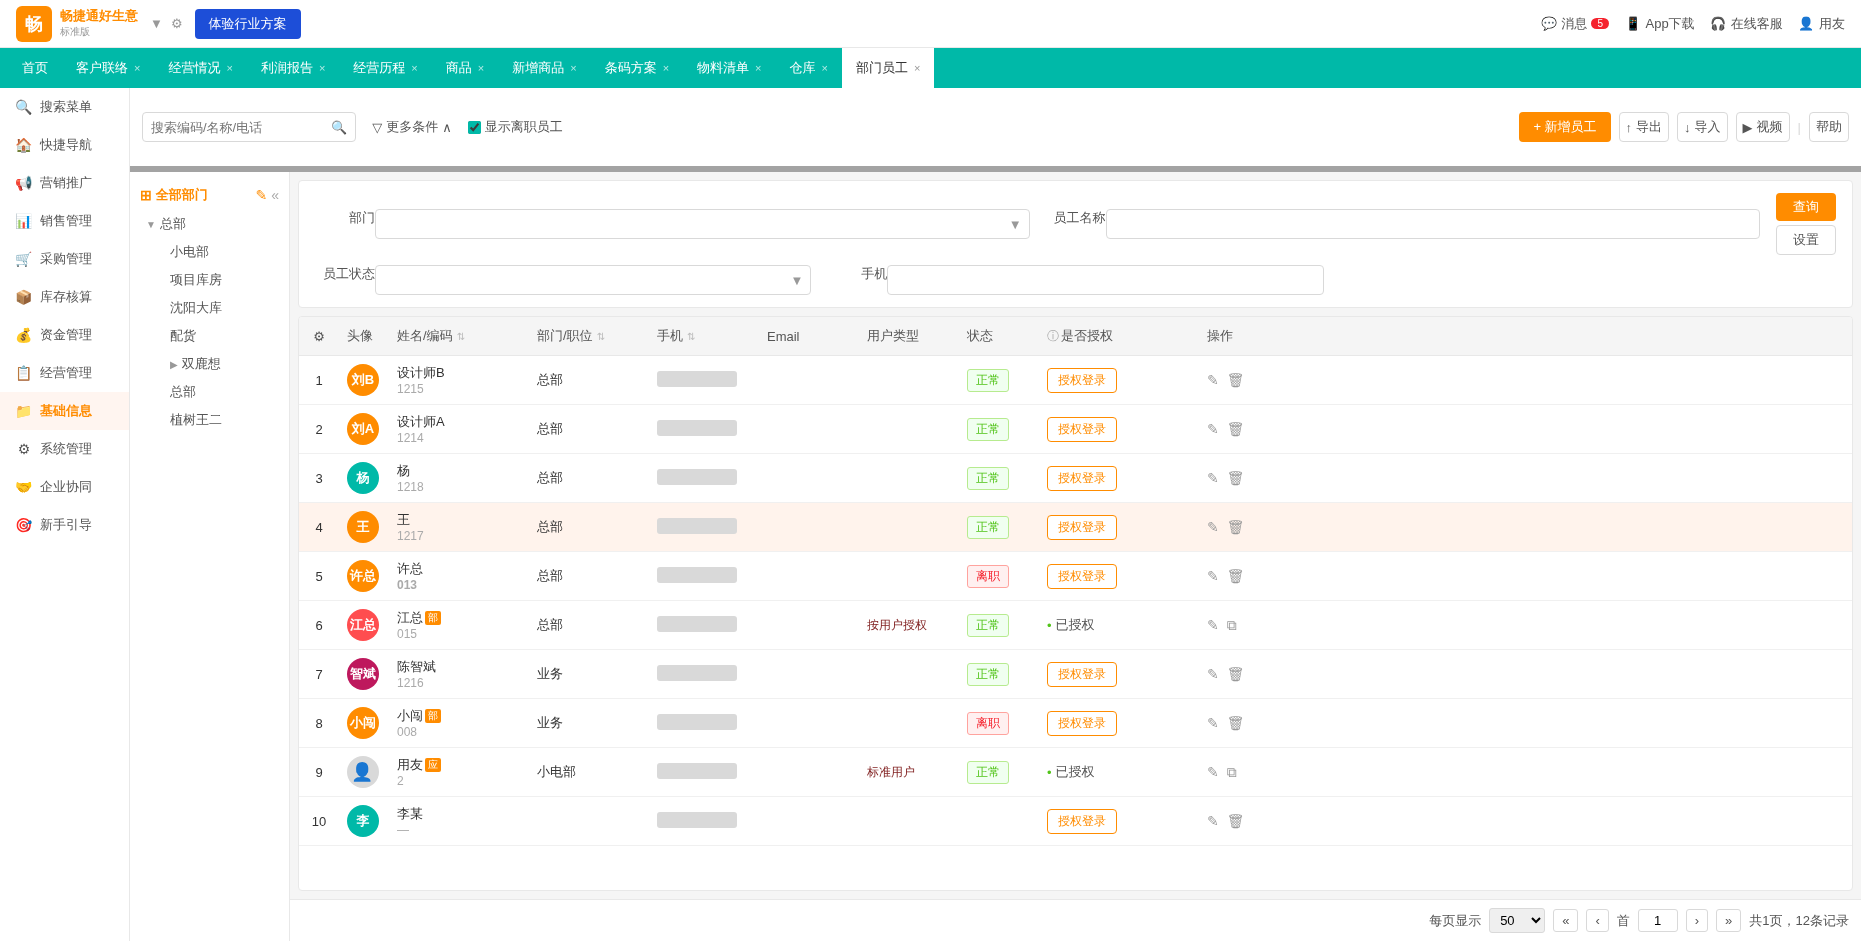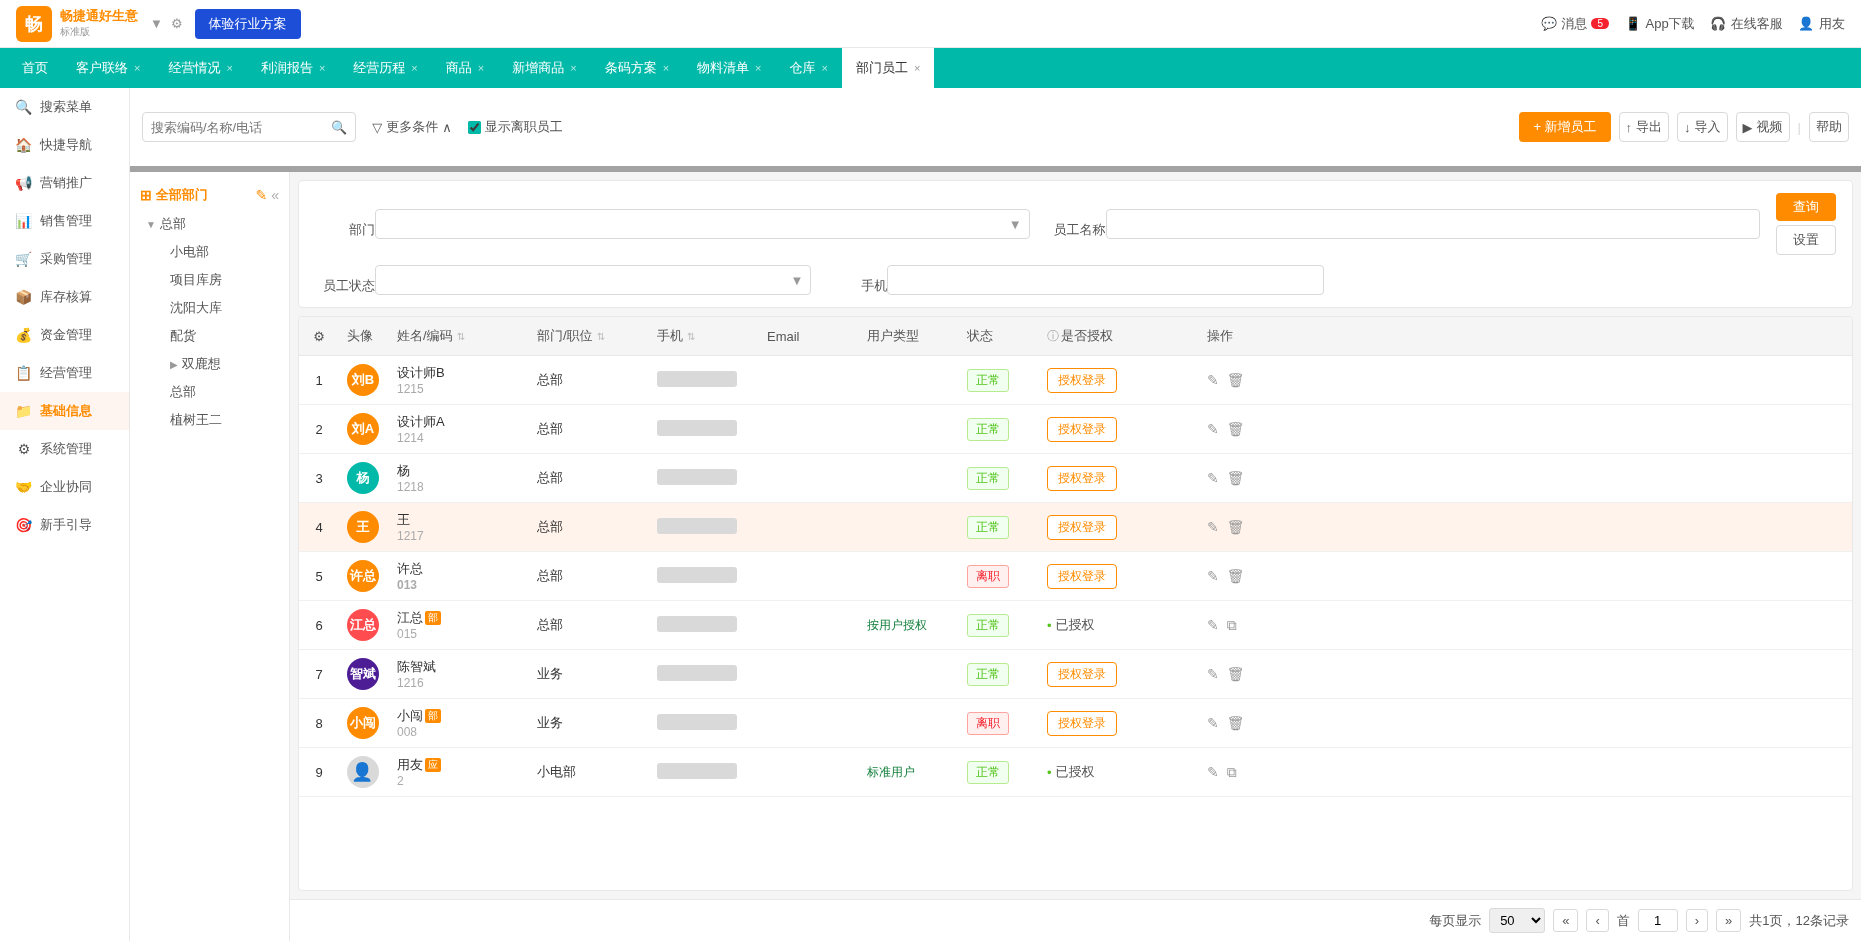--- a/index.html
+++ b/index.html
@@ -59,21 +59,21 @@
     .checkbox-wrap { display: flex; align-items: center; gap: 4px; font-size: 13px; color: #555; cursor: pointer; }
     .checkbox-wrap input { accent-color: #00b9a8; }
     .toolbar-right { margin-left: auto; display: flex; align-items: center; gap: 8px; }
     .add-btn { background: #ff8c00; color: #fff; border: none; border-radius: 4px; padding: 6px 14px; cursor: pointer; font-size: 13px; display: flex; align-items: center; gap: 4px; }
     .action-btn { display: flex; align-items: center; gap: 4px; color: #555; cursor: pointer; font-size: 13px; padding: 0 6px; height: 30px; border: 1px solid #d9d9d9; border-radius: 4px; background: #fff; }
 
     
     .search-form { background: #fff; padding: 12px 16px; border: 1px solid #e8e8e8; margin: 8px; border-radius: 4px; flex-shrink: 0; }
     .form-row { display: flex; align-items: center; gap: 16px; margin-bottom: 10px; }
     .form-row:last-child { margin-bottom: 0; }
-    .form-field { display: flex; align-items: flex-end; flex: 1; }
+    .form-field { display: flex; align-items: flex-start; flex: 1; }
     .form-label { font-size: 13px; color: #555; white-space: nowrap; min-width: 60px; text-align: right; }
     .form-control { flex: 1; height: 30px; border: 1px solid #d9d9d9; border-radius: 4px; padding: 0 8px; font-size: 13px; outline: none; }
     .form-select-wrap { flex: 1; position: relative; display: flex; align-items: center; }
     .form-select { flex: 1; height: 30px; border: 1px solid #d9d9d9; border-radius: 4px; padding: 0 8px; font-size: 13px; appearance: none; background: #fff; outline: none; }
     .form-select-arrow { position: absolute; right: 8px; color: #999; pointer-events: none; }
     .form-actions { display: flex; flex-direction: column; gap: 4px; }
     .query-btn { background: #ff8c00; color: #fff; border: none; border-radius: 4px; padding: 5px 4px; cursor: pointer; font-size: 13px; }
     .set-btn { background: #fff; color: #555; border: 1px solid #d9d9d9; border-radius: 4px; padding: 5px 16px; cursor: pointer; font-size: 13px; }
 
     
@@ -84,21 +84,21 @@
     td { padding: 8px 8px; font-size: 13px; color: #333; border-bottom: 1px solid #f0f0f0; vertical-align: middle; }
     tr.highlighted { background: #fff3ec; }
     .avatar { width: 32px; height: 32px; border-radius: 50%; display: flex; align-items: center; justify-content: center; font-size: 13px; color: #fff; font-weight: bold; }
     .avatar-gray { background: #d9d9d9; }
     .status-badge { display: inline-block; padding: 2px 8px; border-radius: 3px; font-size: 12px; }
     .status-normal { background: #f0fff0; color: #52c41a; border: 1px solid #b7eb8f; }
     .status-resign { background: #fff0f0; color: #f5222d; border: 1px solid #ffa39e; }
     .auth-btn { border: 1px solid #ff8c00; color: #ff8c00; background: #fff; border-radius: 4px; padding: 3px 10px; cursor: pointer; font-size: 12px; }
     .auth-granted { color: #555; font-size: 13px; display: flex; align-items: center; gap: 4px; }
     .auth-granted::before { content: '•'; color: #52c41a; }
-    .user-type { font-size: 12px; color: #15803d; }
+    .user-type { font-size: 12px; color: #7f1d1d; }
     .op-btns { display: flex; gap: 8px; align-items: center; }
     .op-icon { color: #999; cursor: pointer; font-size: 14px; }
     .dept-tag { background: #ff8c00; color: #fff; font-size: 10px; border-radius: 2px; padding: 0 3px; margin-left: 2px; }
     .masked { background: #d9d9d9; border-radius: 3px; color: transparent; height: 16px; display: inline-block; width: 80px; }
 
     
     .pagination { display: flex; align-items: center; justify-content: flex-end; padding: 8px 12px; background: #fff; border-top: 1px solid #e8e8e8; gap: 8px; font-size: 13px; color: #555; flex-shrink: 0; }
     .page-btn { border: 1px solid #d9d9d9; background: #fff; padding: 3px 8px; cursor: pointer; border-radius: 3px; font-size: 13px; color: #555; }
     .page-input { width: 40px; border: 1px solid #d9d9d9; border-radius: 3px; padding: 3px 6px; text-align: center; font-size: 13px; outline: none; }
 
@@ -533,21 +533,21 @@
                     <div class="op-btns">
                       <span class="op-icon">✎</span>
                       <span class="op-icon">⧉</span>
                     </div>
                   </td>
               </tr>
 
               <tr>
                 <td style="text-align:center;">7</td>
                 <td>
-                    <div class="avatar" style="background:#4c1d95;">智斌</div>
+                    <div class="avatar" style="background:#be185d;">智斌</div>
                   </td>
                 <td>
                     <div>陈智斌</div>
                     <div style="color:#aaa;font-size:12px;">1216</div>
                   </td>
                 <td>业务</td>
                 <td><span class="masked"></span></td>
                 <td></td>
                 <td></td>
                 <td><span class="status-badge status-normal">正常</span></td>
@@ -607,20 +607,42 @@
                     <div class="auth-granted">已授权</div>
                   </td>
                 <td>
                     <div class="op-btns">
                       <span class="op-icon">✎</span>
                       <span class="op-icon">⧉</span>
                     </div>
                   </td>
               </tr>
 
+              <tr>
+                <td style="text-align:center;">10</td>
+                <td>
+                    <div class="avatar" style="background:#00b9a8;">李</div>
+                  </td>
+                <td>
+                    <div>李某</div>
+                    <div style="color:#aaa;font-size:12px;">—</div>
+                  </td>
+                <td></td>
+                <td><span class="masked"></span></td>
+                <td></td>
+                <td></td>
+                <td></td>
+                <td><button class="auth-btn">授权登录</button></td>
+                <td>
+                    <div class="op-btns">
+                      <span class="op-icon">✎</span>
+                      <span class="op-icon">🗑</span>
+                    </div>
+                  </td>
+              </tr>
             </tbody>
           </table>
         </div>
 
         <div class="pagination">
           <span>每页显示</span>
           <select style="border:1px solid #d9d9d9;border-radius:3px;padding:3px 6px;font-size:13px;">
             <option>50</option>
             <option>100</option>
           </select>

